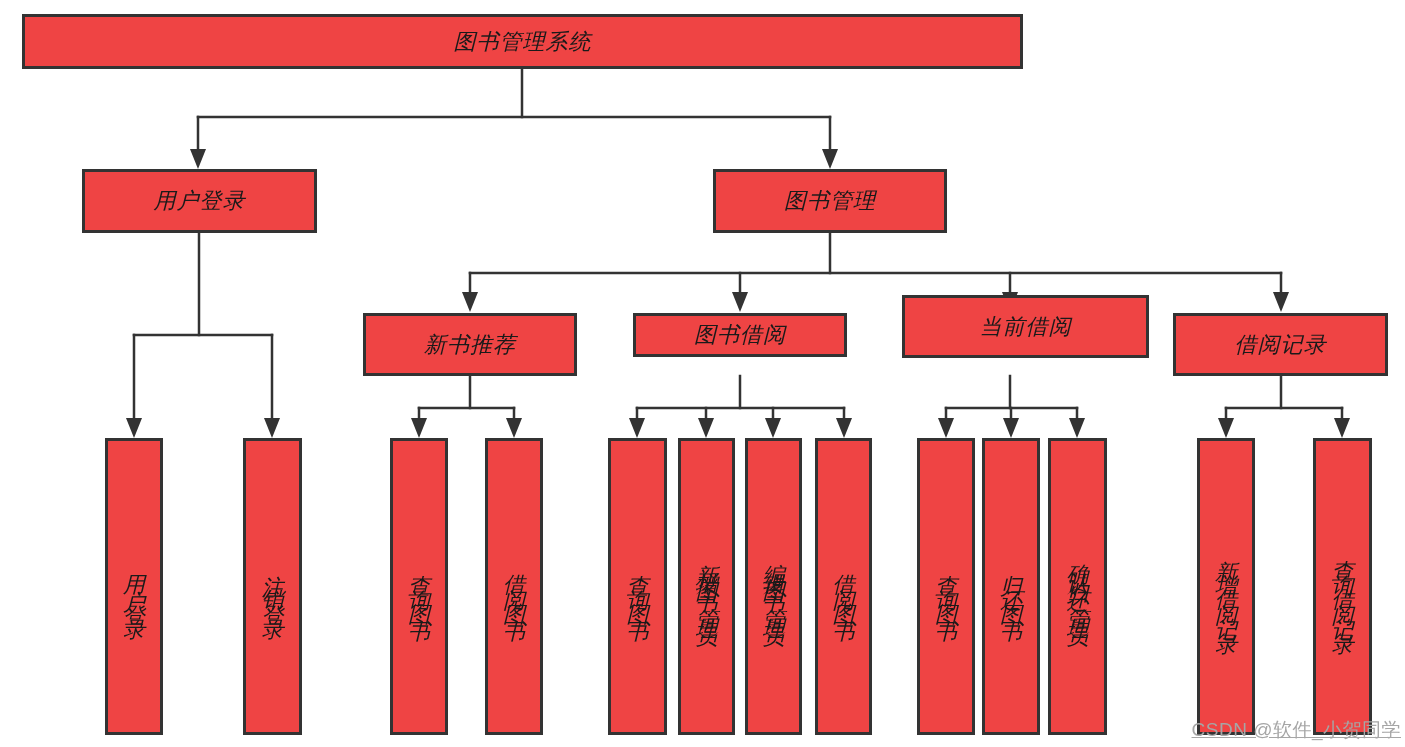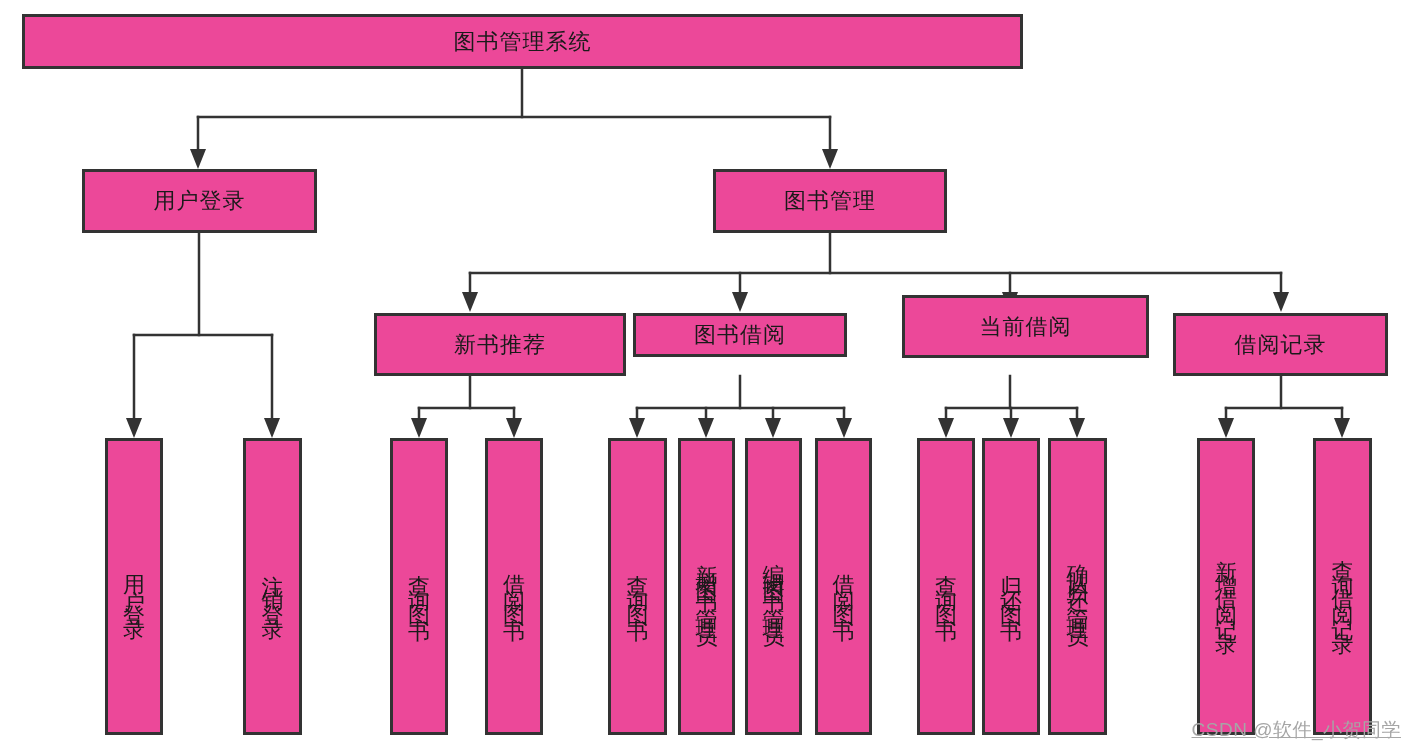--- a/index.html
+++ b/index.html
@@ -7,27 +7,28 @@
     position:relative;
     width:1405px;height:747px;
     background:var(--bg,#fff);
     font-family:"Liberation Sans","DejaVu Sans",sans-serif;
     overflow:hidden;
   }
   #connectors{position:absolute;left:0;top:0;z-index:1;}
   .node{
     position:absolute;
     box-sizing:border-box;
-    background:#ec4899;
+    background:#ef4444;
     border:3px solid var(--line,#333);
     color:var(--txt,#1a1a1a);
     display:flex;align-items:center;justify-content:center;
     z-index:2;
     font-size:22px;
     letter-spacing:1px;
+    font-style:italic;
   }
   .h-node{white-space:nowrap;}
   .leaf{top:438px;height:297px;}
   .v-label{
     writing-mode:vertical-rl;
     text-orientation:mixed;
     font-size:22px;
     line-height:1;
   }
   #watermark{
@@ -115,21 +116,21 @@
     <span>图书管理系统</span>
   </div>
 
   <div class="node h-node" style="left:82px;top:169px;width:235px;height:64px;">
     <span>用户登录</span>
   </div>
   <div class="node h-node" style="left:713px;top:169px;width:234px;height:64px;">
     <span>图书管理</span>
   </div>
 
-  <div class="node h-node" style="left:374px;top:313px;width:252px;height:63px;">
+  <div class="node h-node" style="left:363px;top:313px;width:214px;height:63px;">
     <span>新书推荐</span>
   </div>
   <div class="node h-node" style="left:633px;top:313px;width:214px;height:44px;">
     <span>图书借阅</span>
   </div>
   <div class="node h-node" style="left:902px;top:295px;width:247px;height:63px;">
     <span>当前借阅</span>
   </div>
   <div class="node h-node" style="left:1173px;top:313px;width:215px;height:63px;">
     <span>借阅记录</span>

